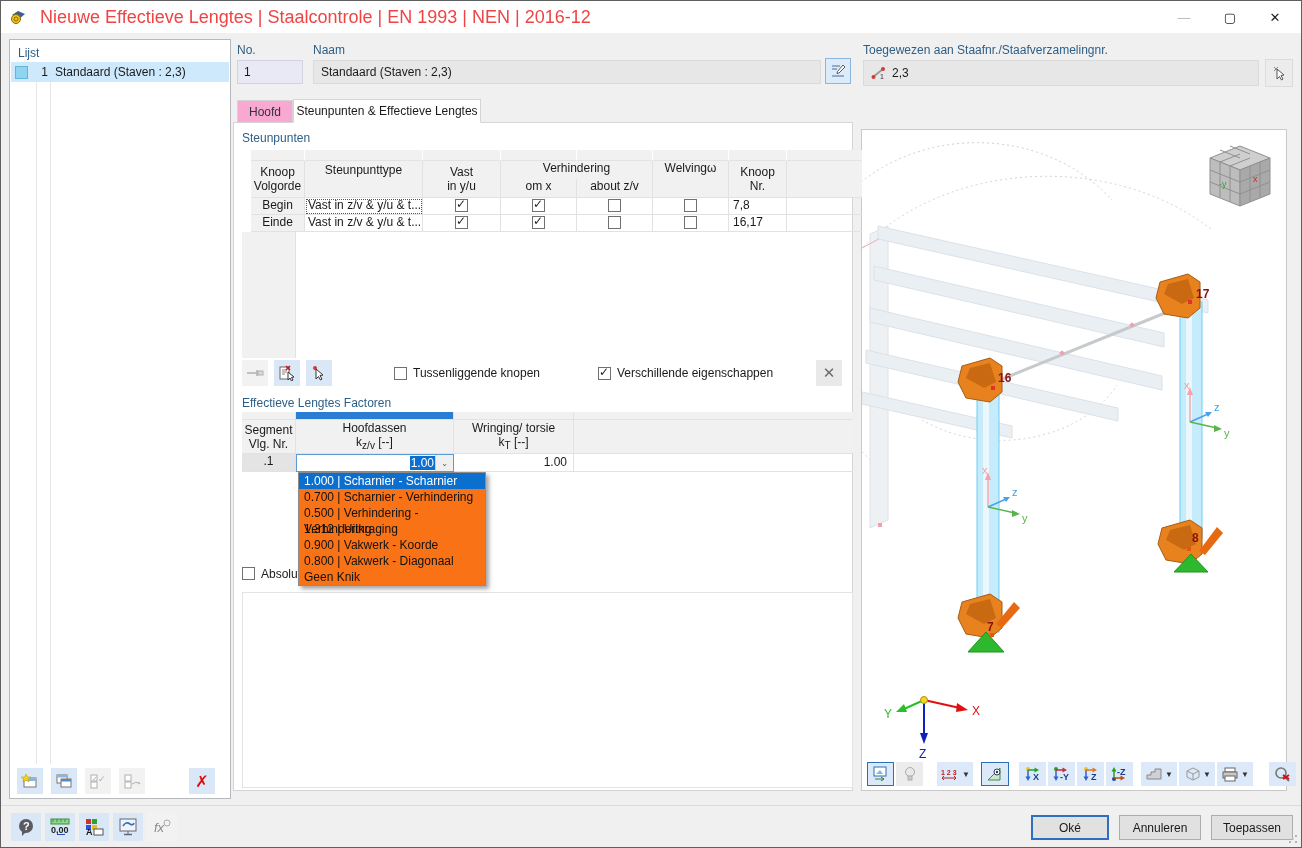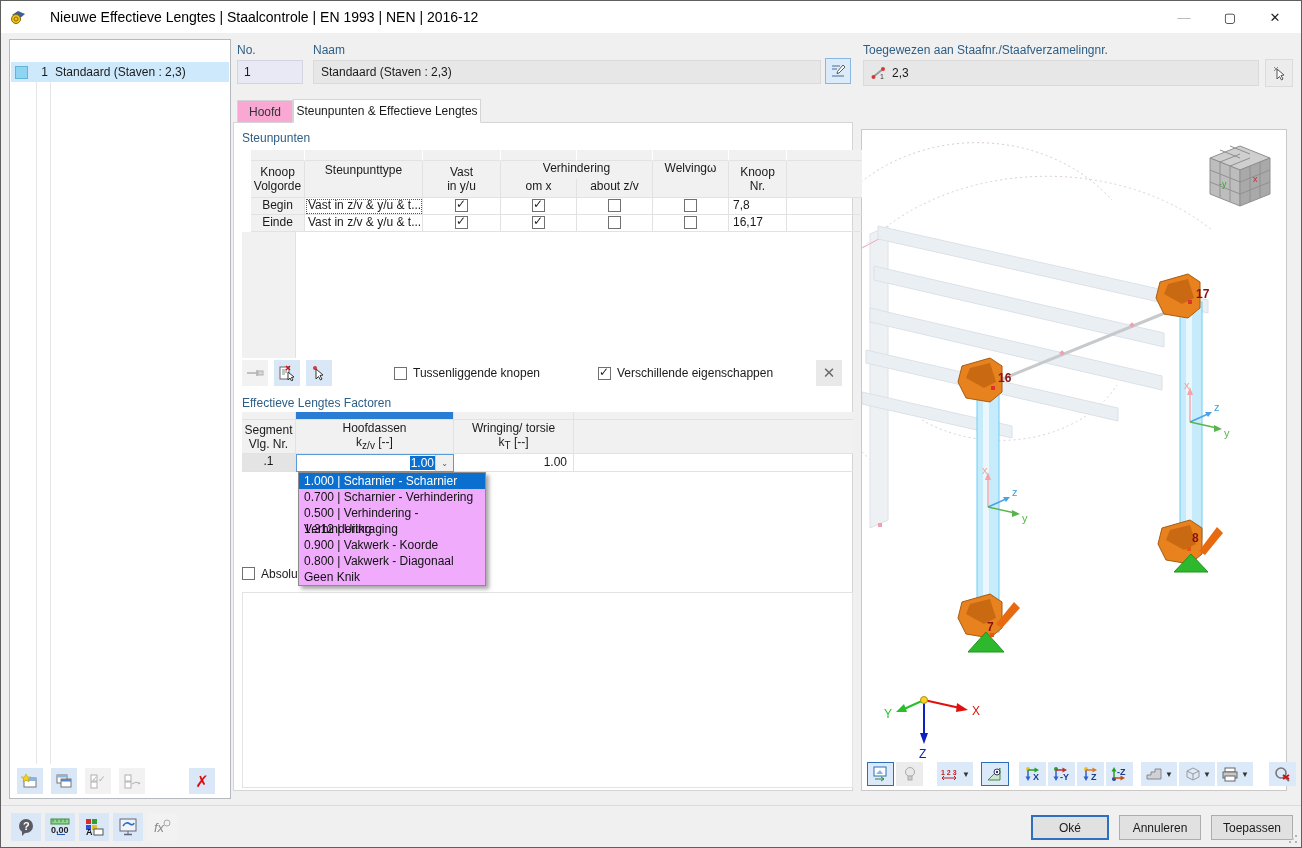--- a/index.html
+++ b/index.html
@@ -3,21 +3,21 @@
 <meta charset="utf-8">
 <style>
   html,body{margin:0;padding:0;background:#888;}
   body{font-family:"Liberation Sans","DejaVu Sans",sans-serif;font-size:12px;color:#1a1a1a;}
   *{box-sizing:border-box;}
   .window{position:relative;width:1302px;height:848px;background:#f0f0f0;border:1px solid #5f5f5f;overflow:hidden;}
   .abs{position:absolute;}
 
   
   .titlebar{position:absolute;left:0;top:0;width:100%;height:32px;background:#ffffff;display:flex;align-items:center;}
-  .title-text{color:#000000;font-size:14px;margin-left:24px;}
+  .title-text{color:#ef4444;font-size:18px;margin-left:14px;}
   .winbtn{position:absolute;top:0;width:46px;height:32px;display:flex;align-items:center;justify-content:center;font-size:13px;color:#222;}
   .winbtn.dim{color:#b5b5b5;}
 
   
   .panel-white{background:#fff;border:1px solid #b6b9be;}
   .sec-label{color:#2d5e86;}
   .input-gray{background:#e7e7e7;border:1px solid #dadada;display:flex;align-items:center;padding:0 7px;}
 
   
   .list-row-sel{background:#cfe9fc;display:flex;align-items:center;height:20px;}
@@ -38,21 +38,21 @@
   .c1{width:54px;} .c2{width:118px;} .c3{width:78px;} .c4{width:76px;} .c5{width:76px;} .c6{width:76px;} .c7{width:58px;} .c8{width:75px;border-right:none;}
   .s1{width:54px;} .s2{width:158px;} .s3{width:120px;} .s4{width:279px;border-right:none;}
 
   .cb{width:13px;height:13px;border:1px solid #707070;background:#fff;display:inline-block;position:relative;flex:none;}
   .cb.checked::after{content:"✓";position:absolute;left:0px;top:-2px;font-size:12px;font-weight:bold;color:#222;line-height:13px;}
 
   .mini-btn{width:26px;height:26px;display:flex;align-items:center;justify-content:center;background:#d9e7f6;border:1px solid #d9e7f6;}
   .mini-btn.dis{background:#f2f2f2;border-color:#f2f2f2;}
 
   
-  .dd{position:absolute;left:296px;top:470px;width:188px;background:#f0abfc;border:1px solid #8c8c8c;box-shadow:3px 3px 4px rgba(0,0,0,.35);z-index:50;}
+  .dd{position:absolute;left:296px;top:470px;width:188px;background:#f97316;border:1px solid #8c8c8c;box-shadow:3px 3px 4px rgba(0,0,0,.35);z-index:50;}
   .dd-item{height:16px;line-height:16px;padding-left:5px;color:#111;}
   .dd-item.sel{background:#0b6fd0;color:#fff;}
 
   
   .fbtn{position:absolute;top:814px;height:25px;background:#e1e1e1;border:1px solid #adadad;display:flex;align-items:center;justify-content:center;}
   .fbtn.def{border:2px solid #2f6fc0;}
 
   
   .vbtn{height:24px;display:inline-flex;align-items:center;justify-content:center;background:#dbe9f8;border:1px solid #dbe9f8;margin-right:2px;}
   .vbtn.on{border:1px solid #2a6fb8;}
@@ -71,20 +71,21 @@
       <circle cx="6" cy="10" r="4.5" fill="#f2c21d" stroke="#8a6d00"></circle>
       <circle cx="6" cy="10" r="2" fill="none" stroke="#8a6d00"></circle>
     </svg>
     <span class="title-text">Nieuwe Effectieve Lengtes | Staalcontrole | EN 1993 | NEN | 2016-12</span>
   </div>
   <div class="winbtn dim" style="left:1160px">—</div>
   <div class="winbtn" style="left:1206px">▢</div>
   <div class="winbtn" style="left:1252px;width:44px">✕</div>
 
   <div class="abs panel-white" style="left:8px;top:38px;width:222px;height:760px">
+    <div class="sec-label" style="padding:6px 8px 4px">Lijst</div>
     <div class="abs" style="left:26px;top:24px;width:1px;height:700px;background:#e6e6e6"></div>
     <div class="abs" style="left:40px;top:24px;width:1px;height:700px;background:#e6e6e6"></div>
     <div class="list-row-sel abs" style="left:1px;top:22px;width:218px">
       <span class="list-swatch"></span>
       <span style="width:20px;text-align:right">1</span>
       <span style="margin-left:7px">Standaard (Staven : 2,3)</span>
     </div>
 
     <div class="abs" style="left:0;top:728px;width:100%;display:flex;padding-left:7px">
       <div class="mini-btn">

